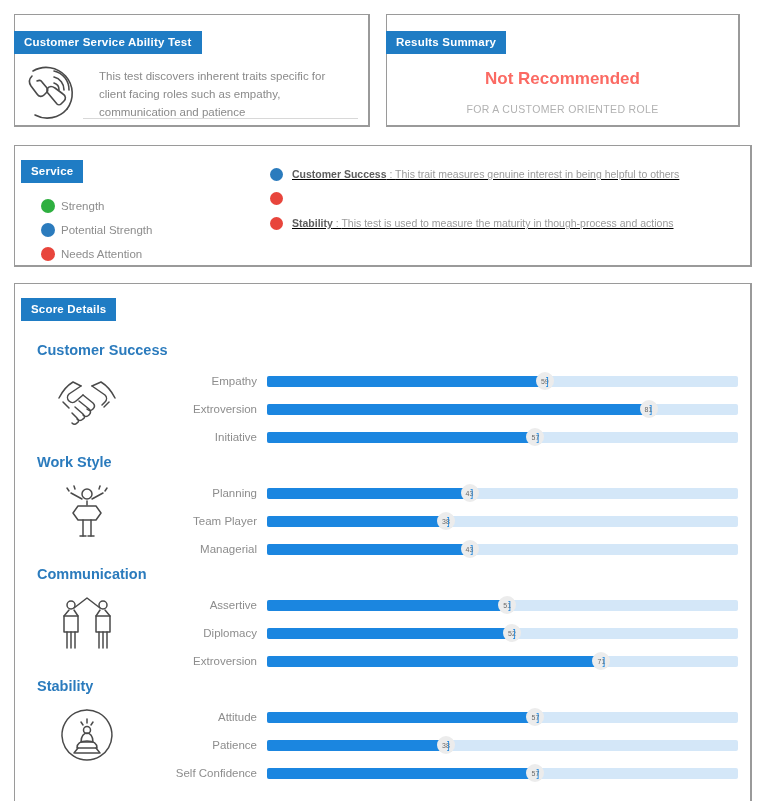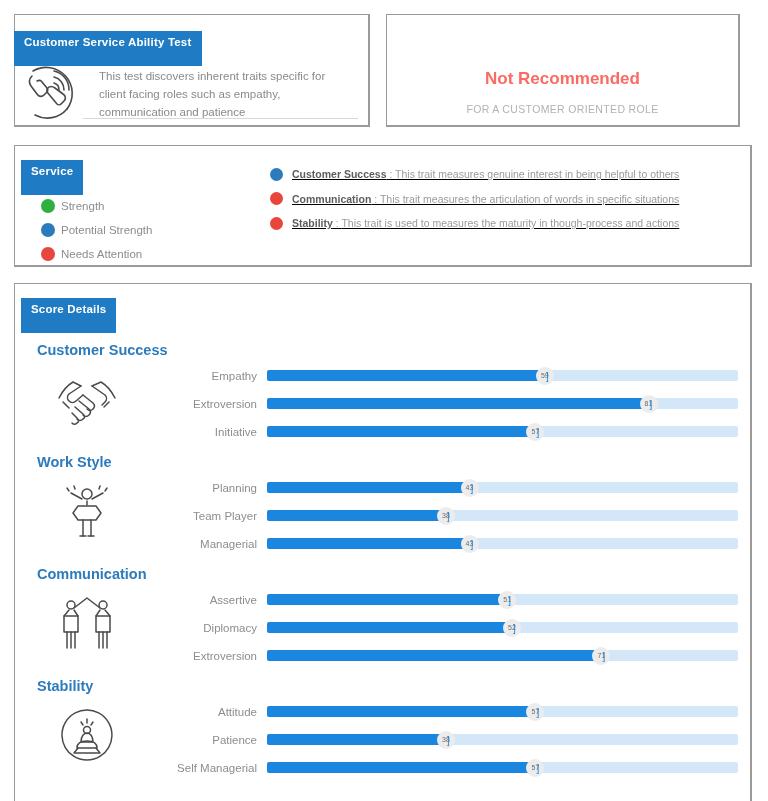--- a/index.html
+++ b/index.html
@@ -20,21 +20,21 @@
     border-right-width: 2px;
     border-bottom-width: 2px;
   }
   .badge {
     display: inline-block;
     background: #1f7cc4;
     color: #ffffff;
     font-weight: bold;
     font-size: 11.5px;
     letter-spacing: .2px;
-    padding: 5px 10px 18px 10px;
+    padding: 5px 10px 6px 10px;
     position: absolute;
   }
 
   
   #card-test { left: 14px; top: 14px; width: 356px; height: 113px; }
   #badge-test { left: -1px; top: 16px; }
   .test-body {
     position: absolute; left: 0; top: 48px; right: 8px;
     display: flex; align-items: flex-start; gap: 8px;
   }
@@ -83,21 +83,21 @@
   .group { position: absolute; left: 0; right: 0; }
   .group-title {
     position: absolute; left: 22px; top: 0;
     color: #2b7bbd; font-weight: bold; font-size: 14.5px;
   }
   .group-icon {
     position: absolute; left: 36px; top: 26px;
     width: 72px; height: 62px;
   }
   .rows { position: absolute; left: 120px; right: 12px; top: 28px; }
-  .score-row { display: flex; height: 22px; margin-bottom: 6px; }
+  .score-row { display: flex; align-items: center; height: 22px; margin-bottom: 6px; }
   .score-label {
     width: 132px; text-align: right; padding-right: 10px;
     font-size: 11.5px; color: #8d8d8d;
   }
   .track {
     position: relative; flex: 1 1 auto; height: 11px;
     background: #d4e7f8; border-radius: 2px;
   }
   .fill {
     position: absolute; left: 0; top: 0; bottom: 0;
@@ -134,20 +134,21 @@
           <path d="M33 14 a13 13 0 0 1 10 13"></path>
           <path d="M33 8 a19 19 0 0 1 15 19"></path>
         </svg>
       </span>
       <div class="test-desc">This test discovers inherent traits specific for client facing roles such as empathy, communication and patience</div>
     </div>
     <div class="test-rule"></div>
   </div>
 
   <div class="panel" id="card-results">
+    <span class="badge" id="badge-results">Results Summary</span>
     <div class="result-main">Not Recommended</div>
     <div class="result-sub">FOR A CUSTOMER ORIENTED ROLE</div>
   </div>
 
   <div class="panel" id="card-overview">
     <span class="badge" id="badge-overview">Service</span>
 
     <div class="legend-left">
       <div class="legend-row">
         <span class="dot" style="background:#2eaf40"></span>
@@ -163,25 +164,24 @@
       </div>
     </div>
 
     <div class="legend-right">
       <div class="trait-row">
         <span class="trait-dot" style="background:#2b7bbd"></span>
         <span class="trait-text"><b>Customer Success</b><span> : </span><span>This trait measures genuine interest in being helpful to others</span></span>
       </div>
       <div class="trait-row">
         <span class="trait-dot" style="background:#e8453c"></span>
-        <span class="trait-text"><b>Communication</b><span> : </span><span>This trait measures the articulation of words in specific situations</span></span>
       </div>
       <div class="trait-row">
         <span class="trait-dot" style="background:#e8453c"></span>
-        <span class="trait-text"><b>Stability</b><span> : </span><span>This trait is used to measures the maturity in though-process and actions</span></span>
+        <span class="trait-text"><b>Stability</b><span> : </span><span>This test is used to measure the maturity in though-process and actions</span></span>
       </div>
     </div>
   </div>
 
   <div class="panel" id="card-scores">
     <span class="badge" id="badge-scores">Score Details</span>
 
     <div class="group" style="top:58px">
       <div class="group-title">Customer Success</div>
       <span class="group-icon">
@@ -349,21 +349,21 @@
         </div>
         <div class="score-row">
           <div class="score-label">Patience</div>
           <div class="track">
             <div class="fill" style="width: 38%;"></div>
             <div class="marker" style="left: 38%;">38</div>
             <div class="tick" style="left: 38%;">]</div>
           </div>
         </div>
         <div class="score-row">
-          <div class="score-label">Self Managerial</div>
+          <div class="score-label">Self Confidence</div>
           <div class="track">
             <div class="fill" style="width: 57%;"></div>
             <div class="marker" style="left: 57%;">57</div>
             <div class="tick" style="left: 57%;">]</div>
           </div>
         </div>
       </div>
     </div>
 
   </div>

